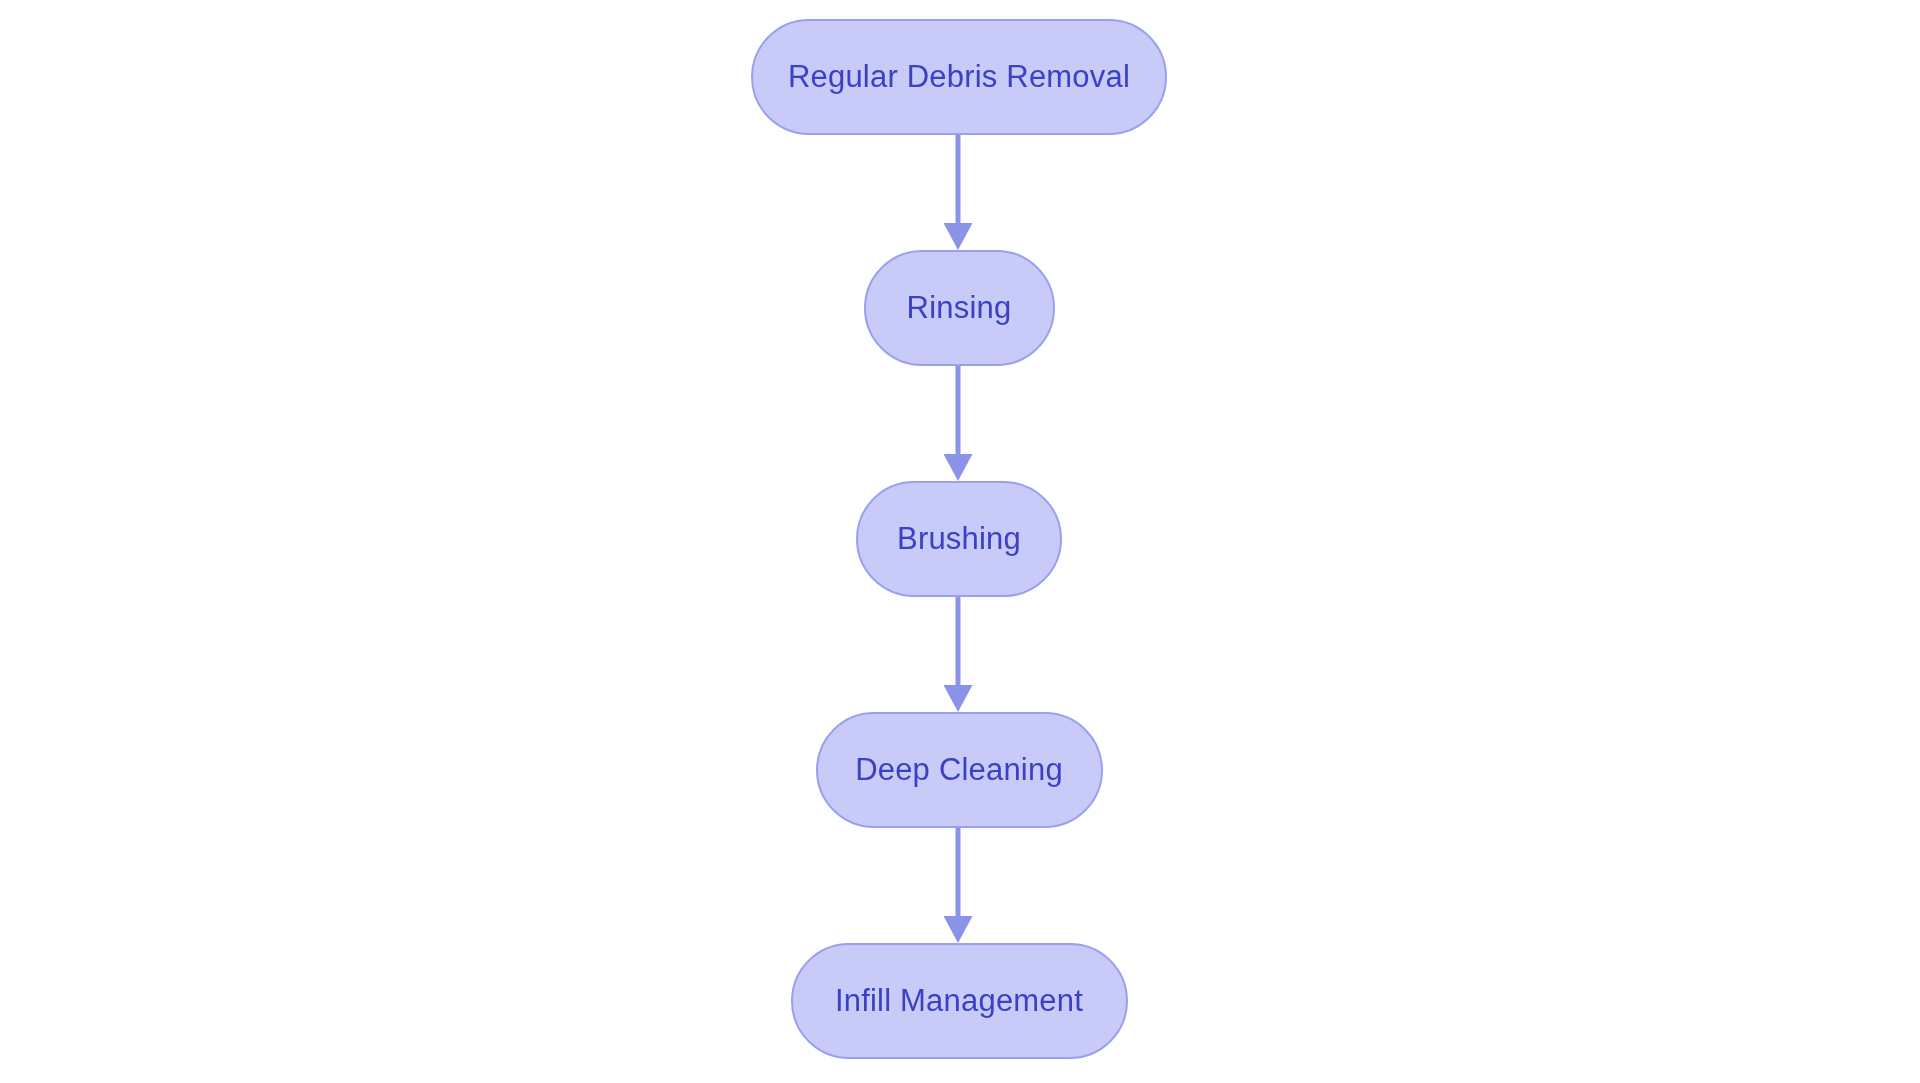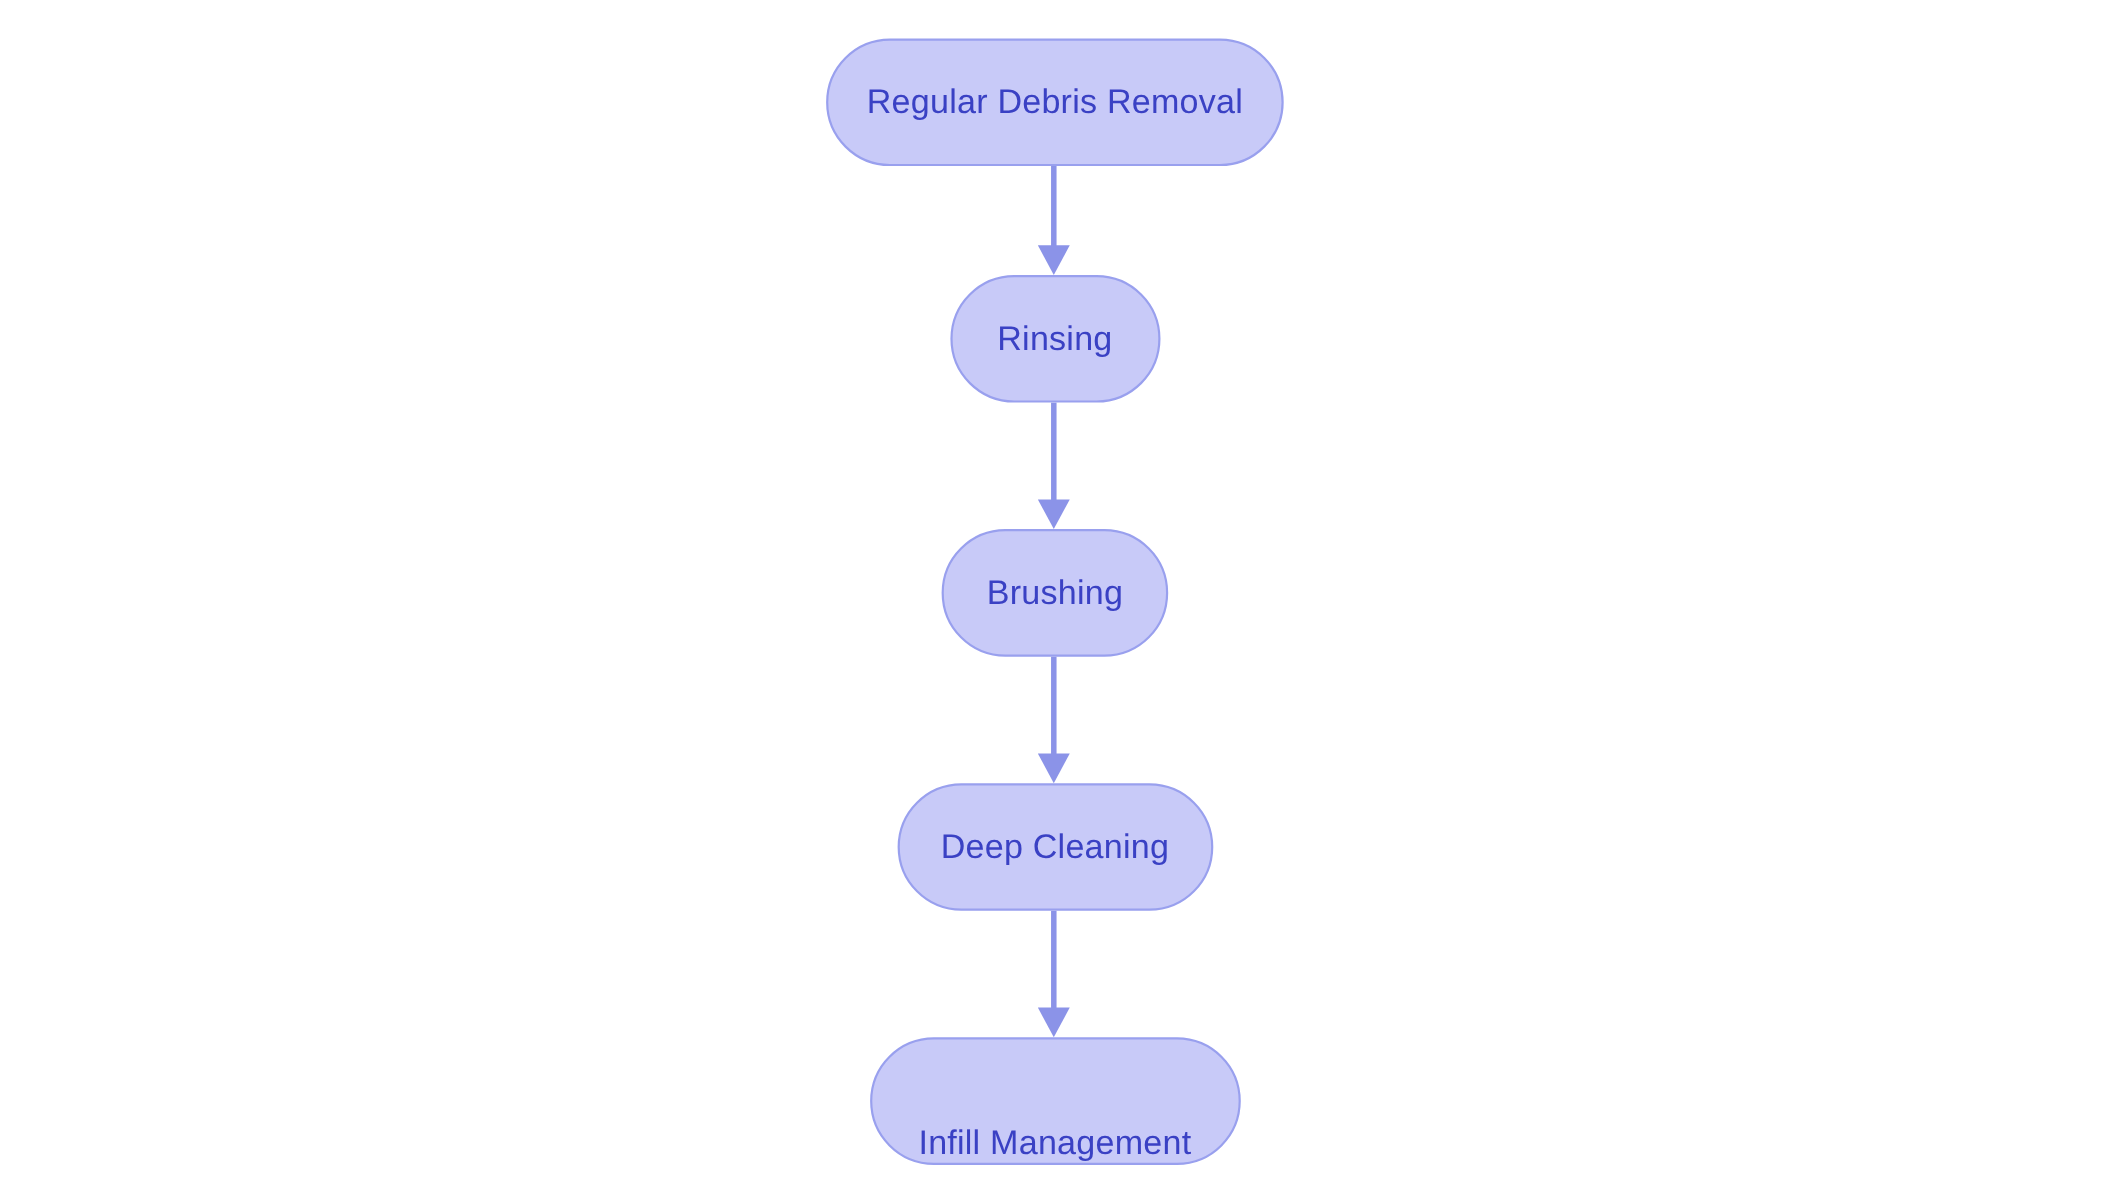--- a/index.html
+++ b/index.html
@@ -62,33 +62,33 @@
       <g>
         <line x1="958" y1="597" x2="958" y2="693" stroke="#8b93e8" stroke-width="5"></line>
         <polygon points="943.5,685 972.5,685 958,712" fill="#8b93e8"></polygon>
       </g>
       <g>
         <line x1="958" y1="828" x2="958" y2="924" stroke="#8b93e8" stroke-width="5"></line>
         <polygon points="943.5,916 972.5,916 958,943" fill="#8b93e8"></polygon>
       </g>
     </svg>
 
-  <div class="flow-node" style="left: 751px; top: 19px; width: 416px; height: 116px; margin-top: 16px;">
+  <div class="flow-node" style="left: 751px; top: 19px; width: 416px; height: 116px;">
     <span>Regular Debris Removal</span>
   </div>
 
   <div class="flow-node" style="left: 863.5px; top: 250px; width: 191px; height: 116px;">
     <span>Rinsing</span>
   </div>
 
   <div class="flow-node" style="left: 856px; top: 481px; width: 206px; height: 116px;">
     <span>Brushing</span>
   </div>
 
   <div class="flow-node" style="left: 815.5px; top: 712px; width: 287px; height: 116px; text-align: right;">
     <span>Deep Cleaning</span>
   </div>
 
-  <div class="flow-node" style="left: 790.5px; top: 943px; width: 337px; height: 116px; align-items: flex-end;">
+  <div class="flow-node" style="left: 790.5px; top: 943px; width: 337px; height: 116px;">
     <span>Infill Management</span>
   </div>
 
 </div>
 
 </body></html>

